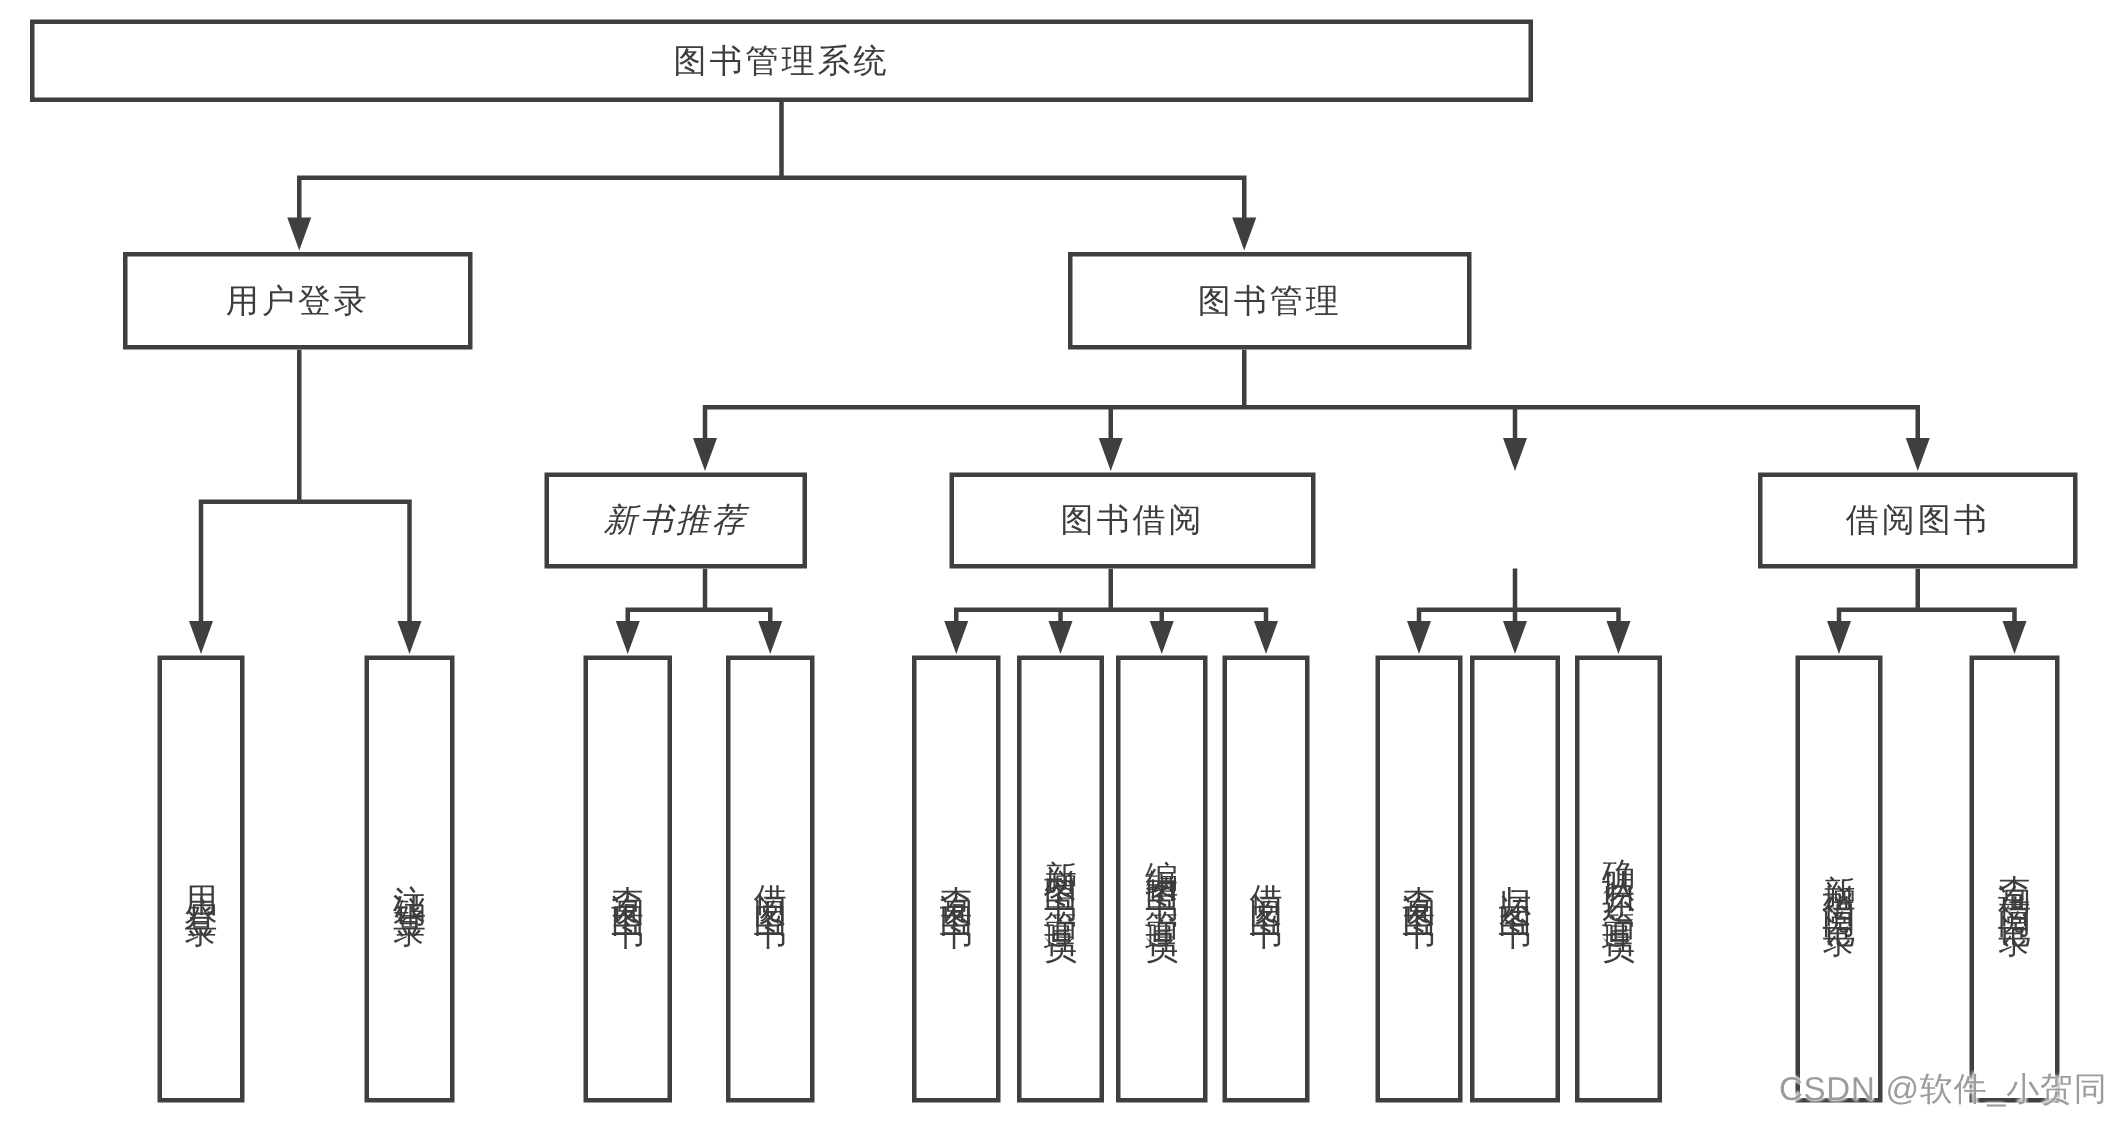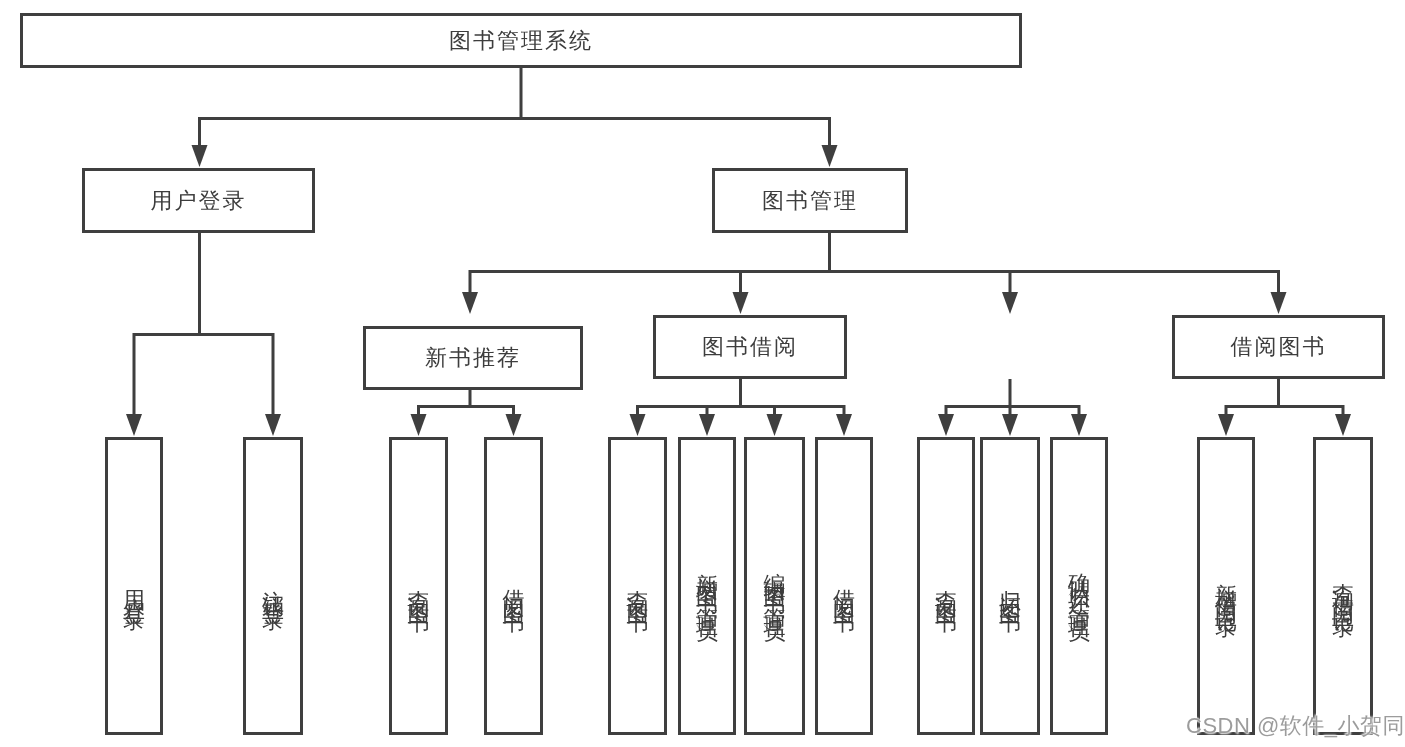--- a/index.html
+++ b/index.html
@@ -109,28 +109,28 @@
     </g>
   </svg>
 
   <div class="node hnode" style="left:20px; top:13px; width:1002px; height:55px;">
     <span>图书管理系统</span>
   </div>
 
   <div class="node hnode" style="left:82px; top:168px; width:233px; height:65px;">
     <span>用户登录</span>
   </div>
-  <div class="node hnode" style="left:712px; top:168px; width:196px; height:65px;">
+  <div class="node hnode" style="left:712px; top:168px; width:269px; height:65px;">
     <span>图书管理</span>
   </div>
 
-  <div class="node hnode" style="left:363px; top:326px; width:220px; height:64px;">
+  <div class="node hnode" style="left:363px; top:315px; width:175px; height:64px;font-style:italic;">
     <span>新书推荐</span>
   </div>
-  <div class="node hnode" style="left:633px; top:315px; width:194px; height:64px;margin-left:20px;">
+  <div class="node hnode" style="left:633px; top:315px; width:244px; height:64px;">
     <span>图书借阅</span>
   </div>
   <div class="node hnode" style="left:1172px; top:315px; width:213px; height:64px;">
     <span>借阅图书</span>
   </div>
 
   <div class="node vnode" style="left:105px; width:58px;">
     <span class="vtext">用户登录</span>
   </div>
   <div class="node vnode" style="left:243px; width:60px;">

